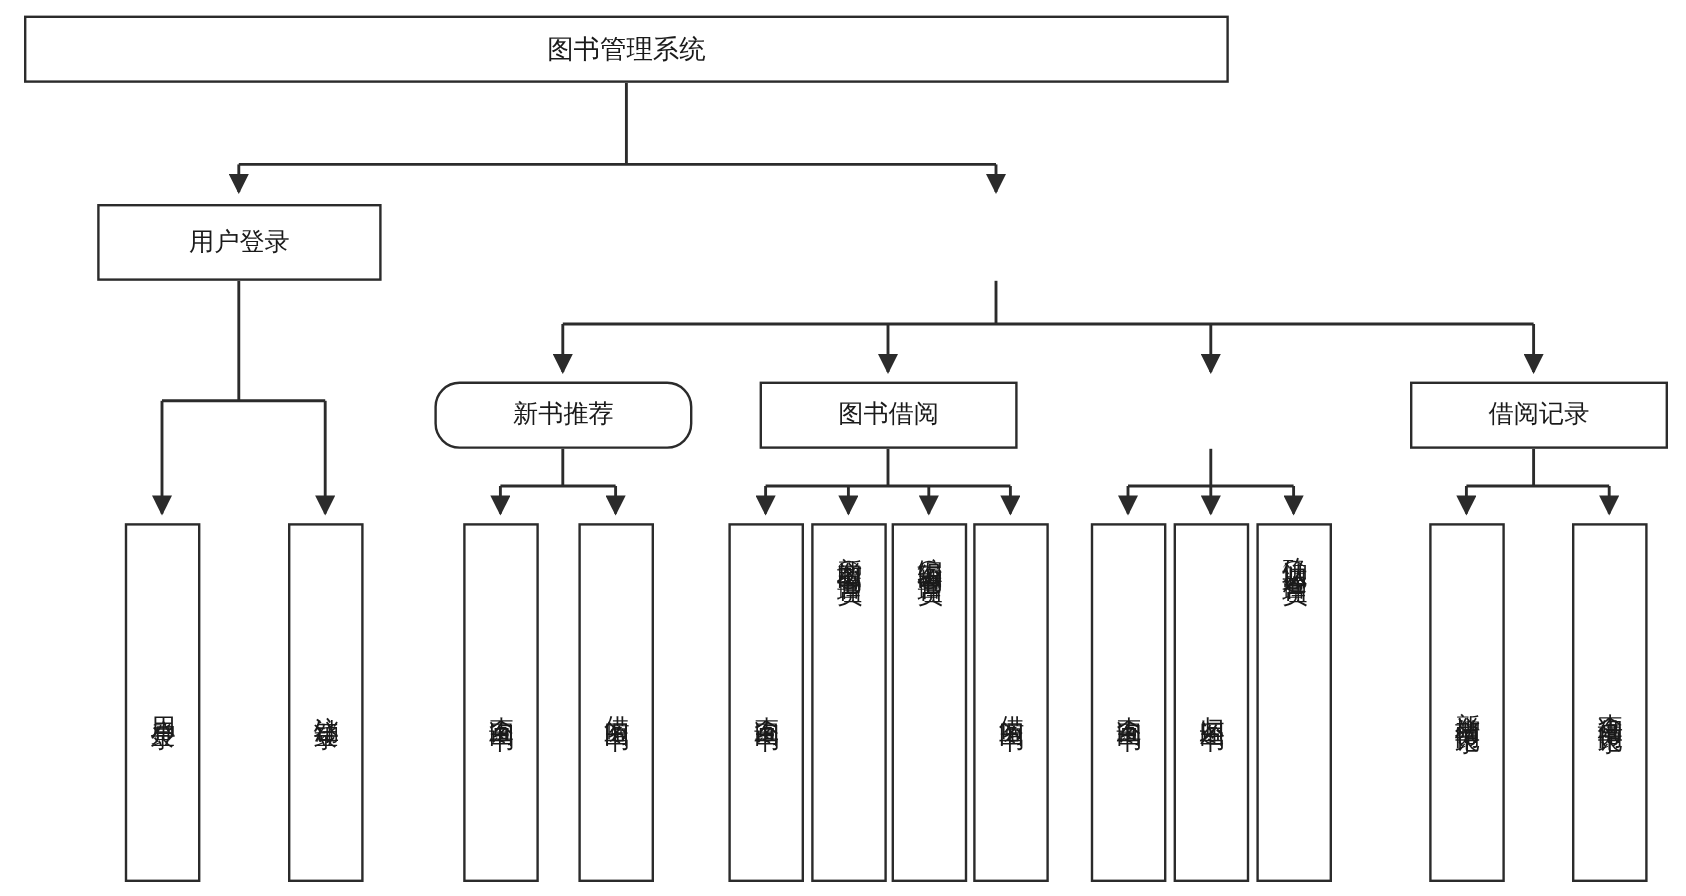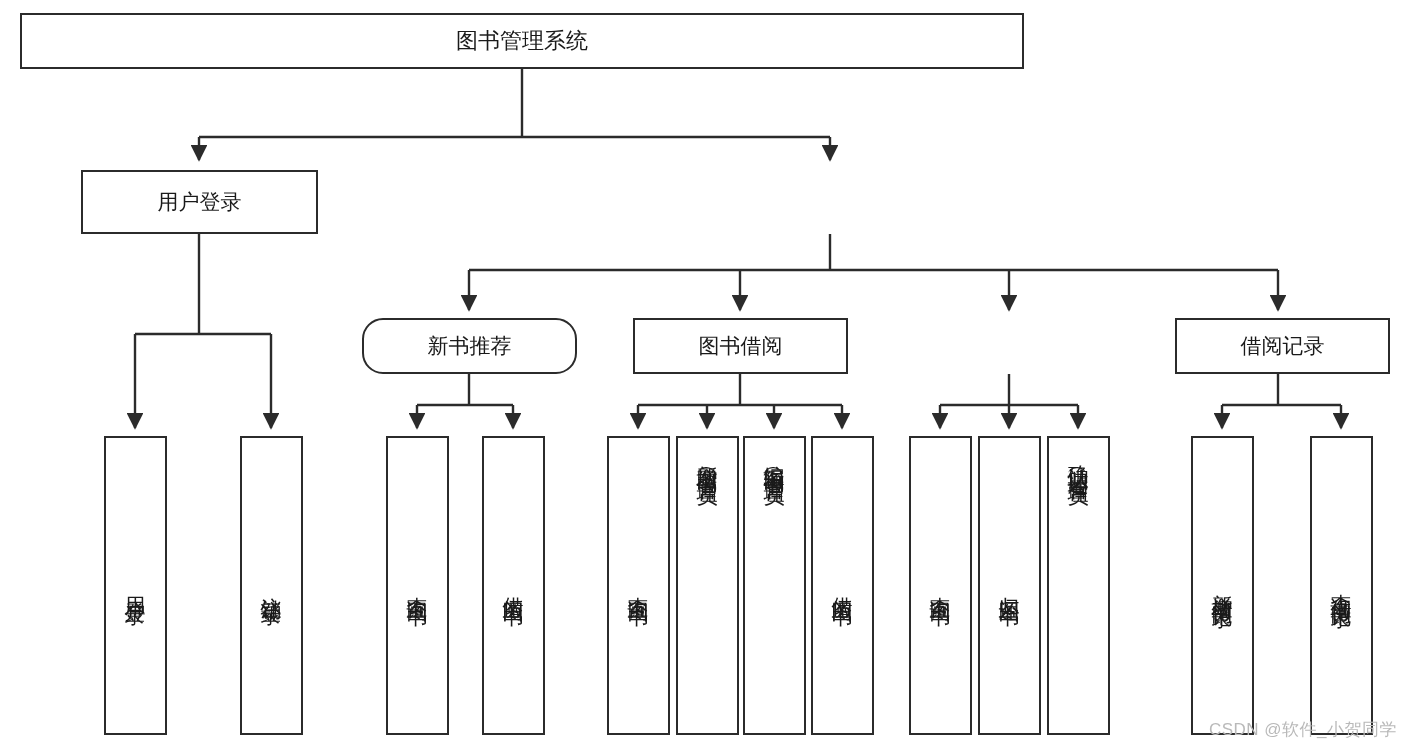--- a/index.html
+++ b/index.html
@@ -189,15 +189,14 @@
     <span class="label">确认归还（管理员）</span>
   </div>
 
   <div class="node vert mid" style="left:1191px; top:436px; width:63px; height:299px;">
     <span class="label">新增借阅记录</span>
   </div>
   <div class="node vert mid" style="left:1310px; top:436px; width:63px; height:299px;">
     <span class="label">查询借阅记录</span>
   </div>
 
-  <div id="watermark">CSDN @软件_小贺同学</div>
 
 </div>
 
 </body></html>

